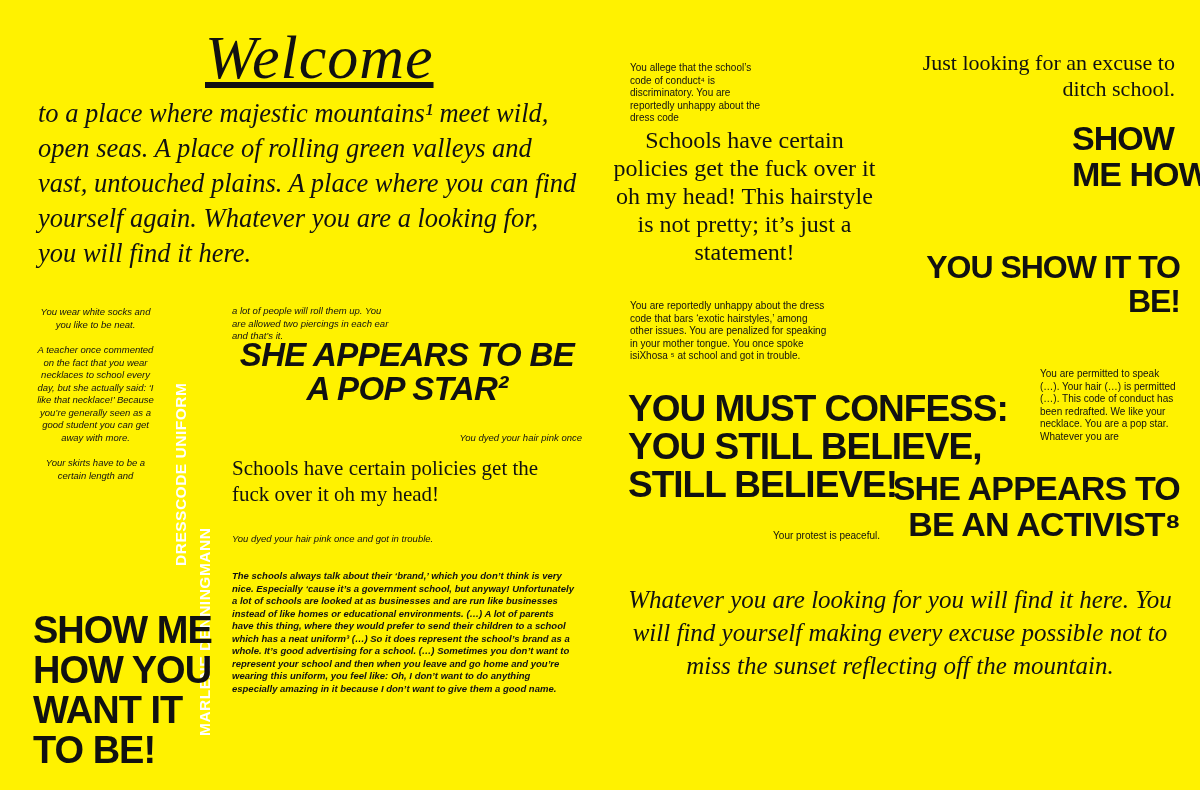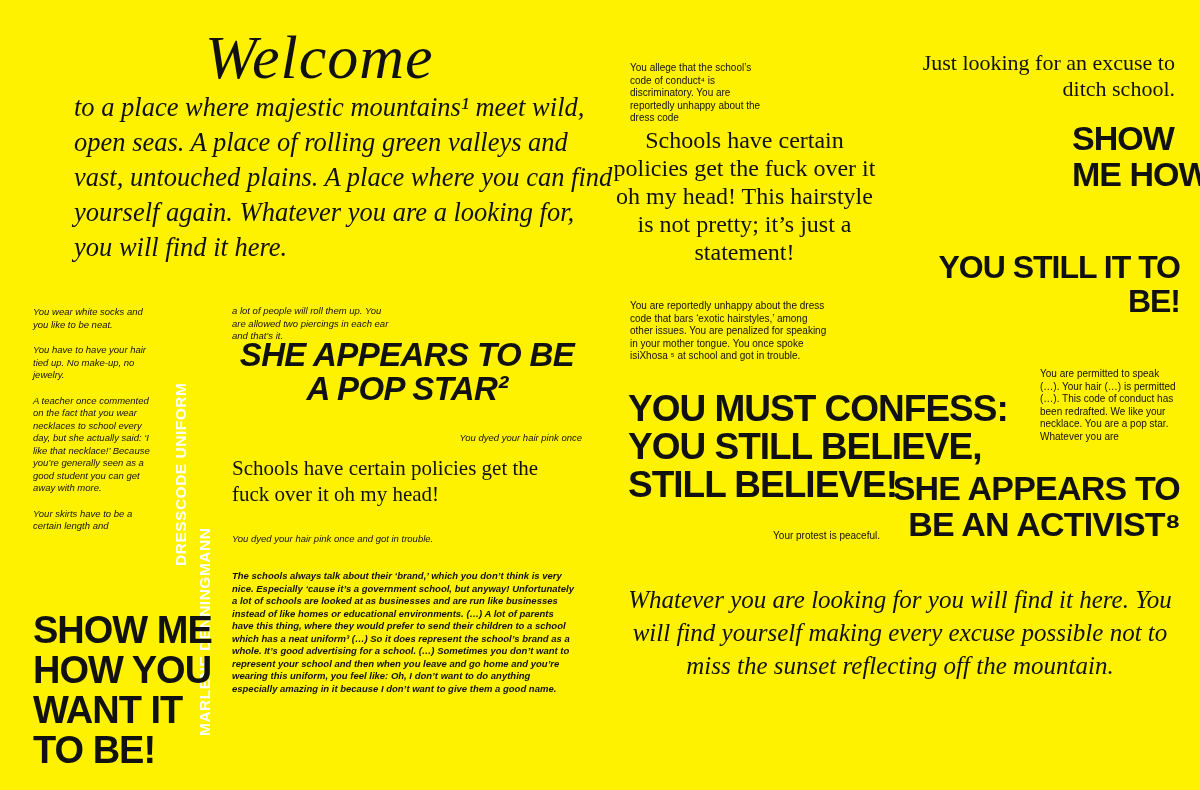--- a/index.html
+++ b/index.html
@@ -8,20 +8,21 @@
     background:#FFF200;
     font-family:"Liberation Sans", sans-serif;
     color:#111;
     overflow:hidden;
     position:relative;
   }
   .page{position:relative;width:1200px;height:790px;}
   .script{
     font-family:"Liberation Serif", serif;
     font-style:italic;
+    text-decoration:underline;
   }
   .cond-bold{
     font-family:"Liberation Sans", sans-serif;
     font-weight:bold;
     letter-spacing:-0.5px;
   }
   .tiny-italic{
     font-family:"Liberation Sans", sans-serif;
     font-style:italic;
     font-size:9.5px;
@@ -39,31 +40,30 @@
 
   
   #welcome-title{
     left:205px;top:22px;
     font-size:62px;
     font-family:"Liberation Serif", serif;
     font-style:italic;
     letter-spacing:1px;
   }
   #welcome-body{
-    left:38px;top:90px;width:540px;
+    left:38px;top:96px;width:540px;
     font-family:"Liberation Serif", serif;
     font-style:italic;
     font-size:26.5px;
     line-height:35px;
-    margin-left:36px;
   }
 
   
   #left-col-1{
-    left:33px;top:306px;width:125px;
+    left:33px;top:306px;width:125px;text-align:center;
   }
   #left-col-1 p{margin:0 0 13px 0;}
 
   
   .vert{
     position:absolute;
     writing-mode:vertical-rl;
     transform:rotate(180deg);
     font-family:"Liberation Sans", sans-serif;
     font-weight:bold;
@@ -201,21 +201,20 @@
 <body style="background: rgb(255, 242, 0);">
 
 <div class="page">
 
   <div class="abs script" id="welcome-title">Welcome</div>
 
   <div class="abs" id="welcome-body">to a place where majestic mountains¹ meet wild, open seas. A place of rolling green valleys and vast, untouched plains. A place where you can find yourself again. Whatever you are a looking for, you will find it here.</div>
 
   <div class="abs tiny-italic" id="left-col-1">
     <p>You wear white socks and you like to be neat.</p>
-    <p>You have to have your hair tied up. No make-up, no jewelry.</p>
     <p>A teacher once commented on the fact that you wear necklaces to school every day, but she actually said: ‘I like that necklace!’ Because you’re generally seen as a good student you can get away with more.</p>
     <p>Your skirts have to be a certain length and</p>
   </div>
 
   <div class="vert" id="vert-dresscode">DRESSCODE UNIFORM</div>
 
   <div class="vert" id="vert-author">MARLENE DENNINGMANN</div>
 
   <div class="abs tiny-italic" id="cl-top">
     <p>a lot of people will roll them up. You are allowed two piercings in each ear and that’s it.</p>
@@ -247,21 +246,21 @@
 
   <div class="abs cond-bold" id="must-confess">YOU MUST CONFESS: YOU STILL BELIEVE, STILL BELIEVE!</div>
 
   <div class="abs tiny" id="protest-peaceful-small">Your protest is peaceful.</div>
 
   <div class="abs" id="just-looking">Just looking for an excuse to ditch school.</div>
 
 
   <div class="abs cond-bold" id="show-me-how">SHOW ME HOW</div>
 
-  <div class="abs cond-bold" id="you-want-it">YOU STILL IT TO BE!</div>
+  <div class="abs cond-bold" id="you-want-it">YOU SHOW IT TO BE!</div>
 
   <div class="abs tiny" id="permitted-col">
     <p>You are permitted to speak (…). Your hair (…) is permitted (…). This code of conduct has been redrafted. We like your necklace. You are a pop star. Whatever you are</p>
   </div>
 
   <div class="abs cond-bold" id="activist">SHE APPEARS TO BE AN ACTIVIST⁸</div>
 
   <div class="abs" id="closing">Whatever you are looking for you will find it here. You will find yourself making every excuse possible not to miss the sunset reflecting off the mountain.</div>
 
 </div>

